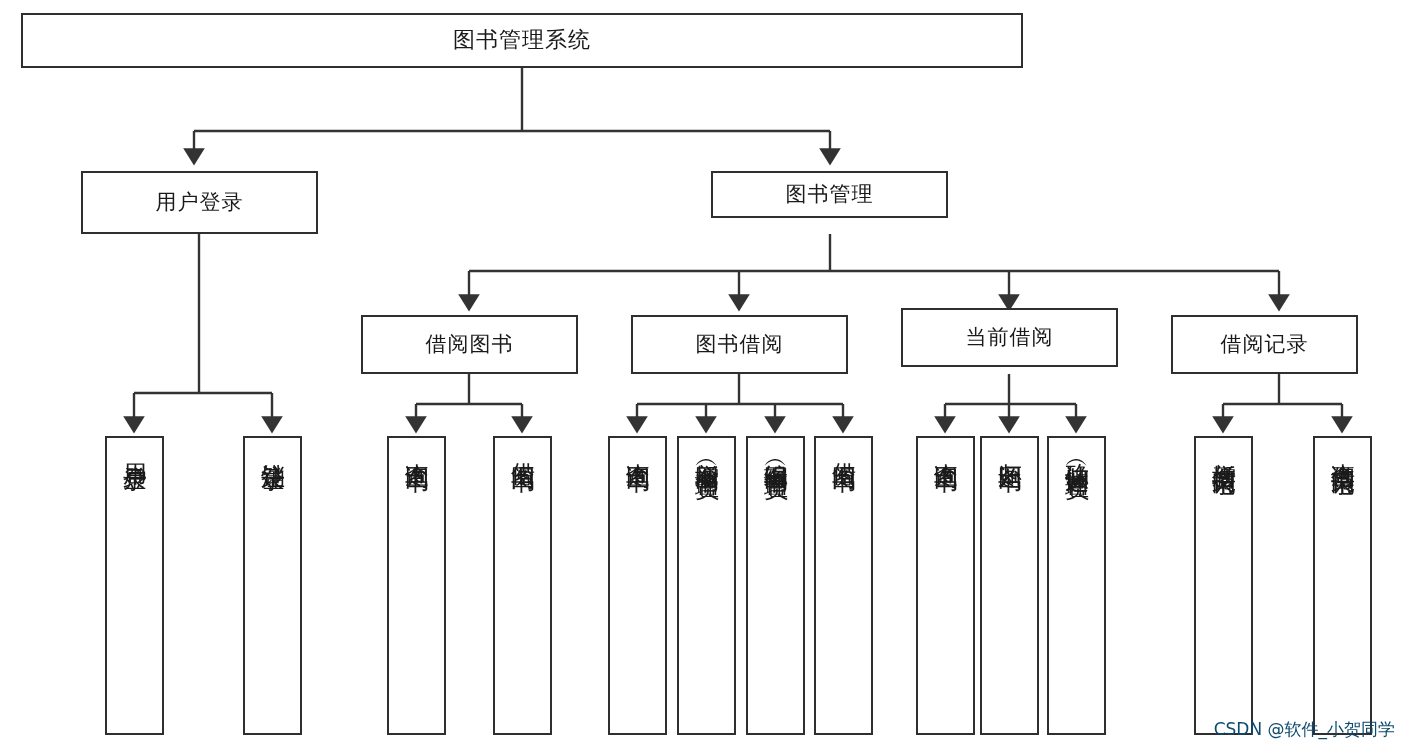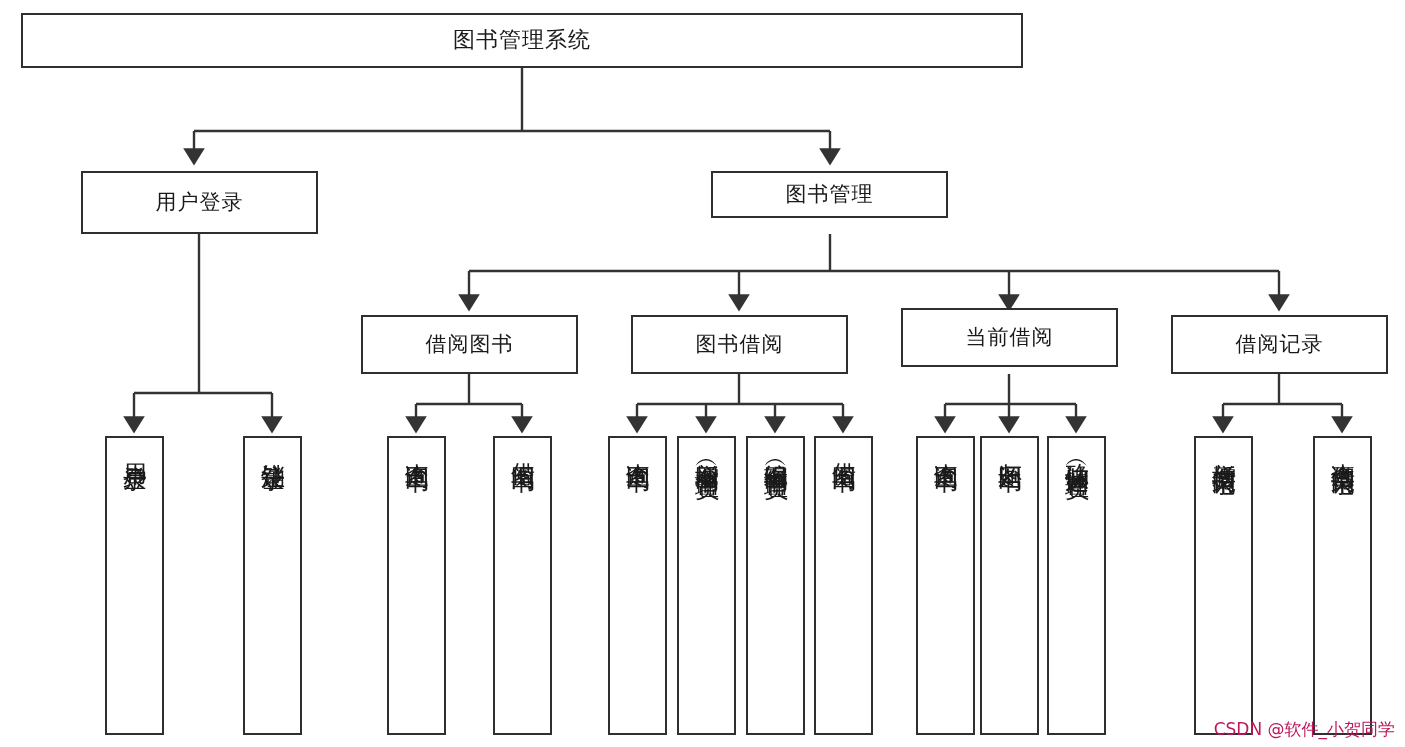--- a/index.html
+++ b/index.html
@@ -58,21 +58,21 @@
     letter-spacing:2px;
     white-space:nowrap;
     height:auto;
   }
   
   #watermark{
     position:absolute;
     right:10px;
     bottom:6px;
     font-size:17px;
-    color:#be185d;
+    color:#0c4a6e;
     z-index:5;
     white-space:nowrap;
     user-select:none;
   }
 </style>
 </head>
 <body>
 
 <div id="canvas">
 
@@ -143,21 +143,21 @@
   </div>
 
   <div class="node horiz" style="left:631px;top:315px;width:217px;height:59px;">
     <span class="label">图书借阅</span>
   </div>
 
   <div class="node horiz" style="left:901px;top:308px;width:217px;height:59px;">
     <span class="label">当前借阅</span>
   </div>
 
-  <div class="node horiz" style="left:1171px;top:315px;width:217px;height:59px;">
+  <div class="node horiz" style="left:1171px;top:315px;width:187px;height:59px;">
     <span class="label">借阅记录</span>
   </div>
 
   <div class="node vert" style="left:105px;top:436px;width:59px;height:299px;">
     <span class="label">用户登录</span>
   </div>
   <div class="node vert" style="left:243px;top:436px;width:59px;height:299px;">
     <span class="label">注销登录</span>
   </div>
 

